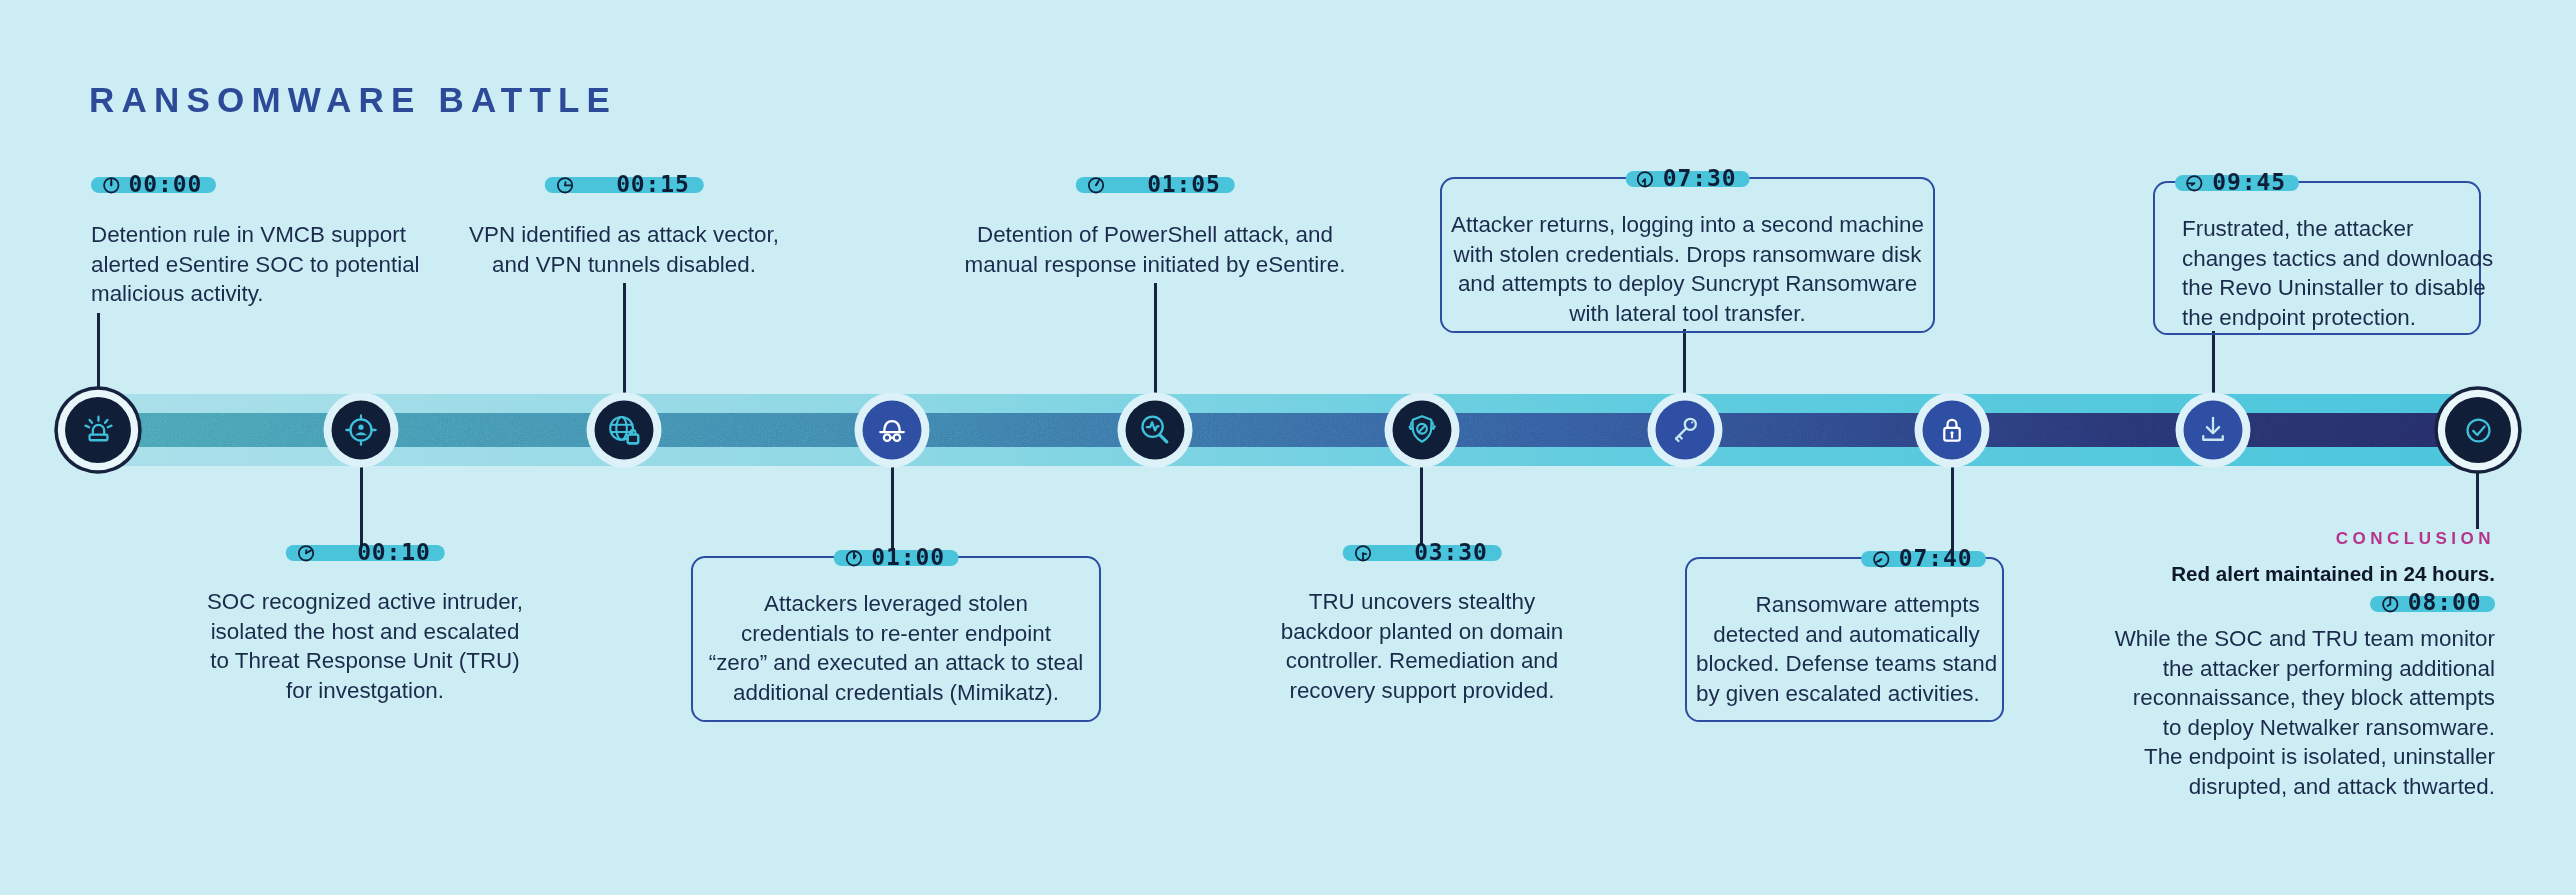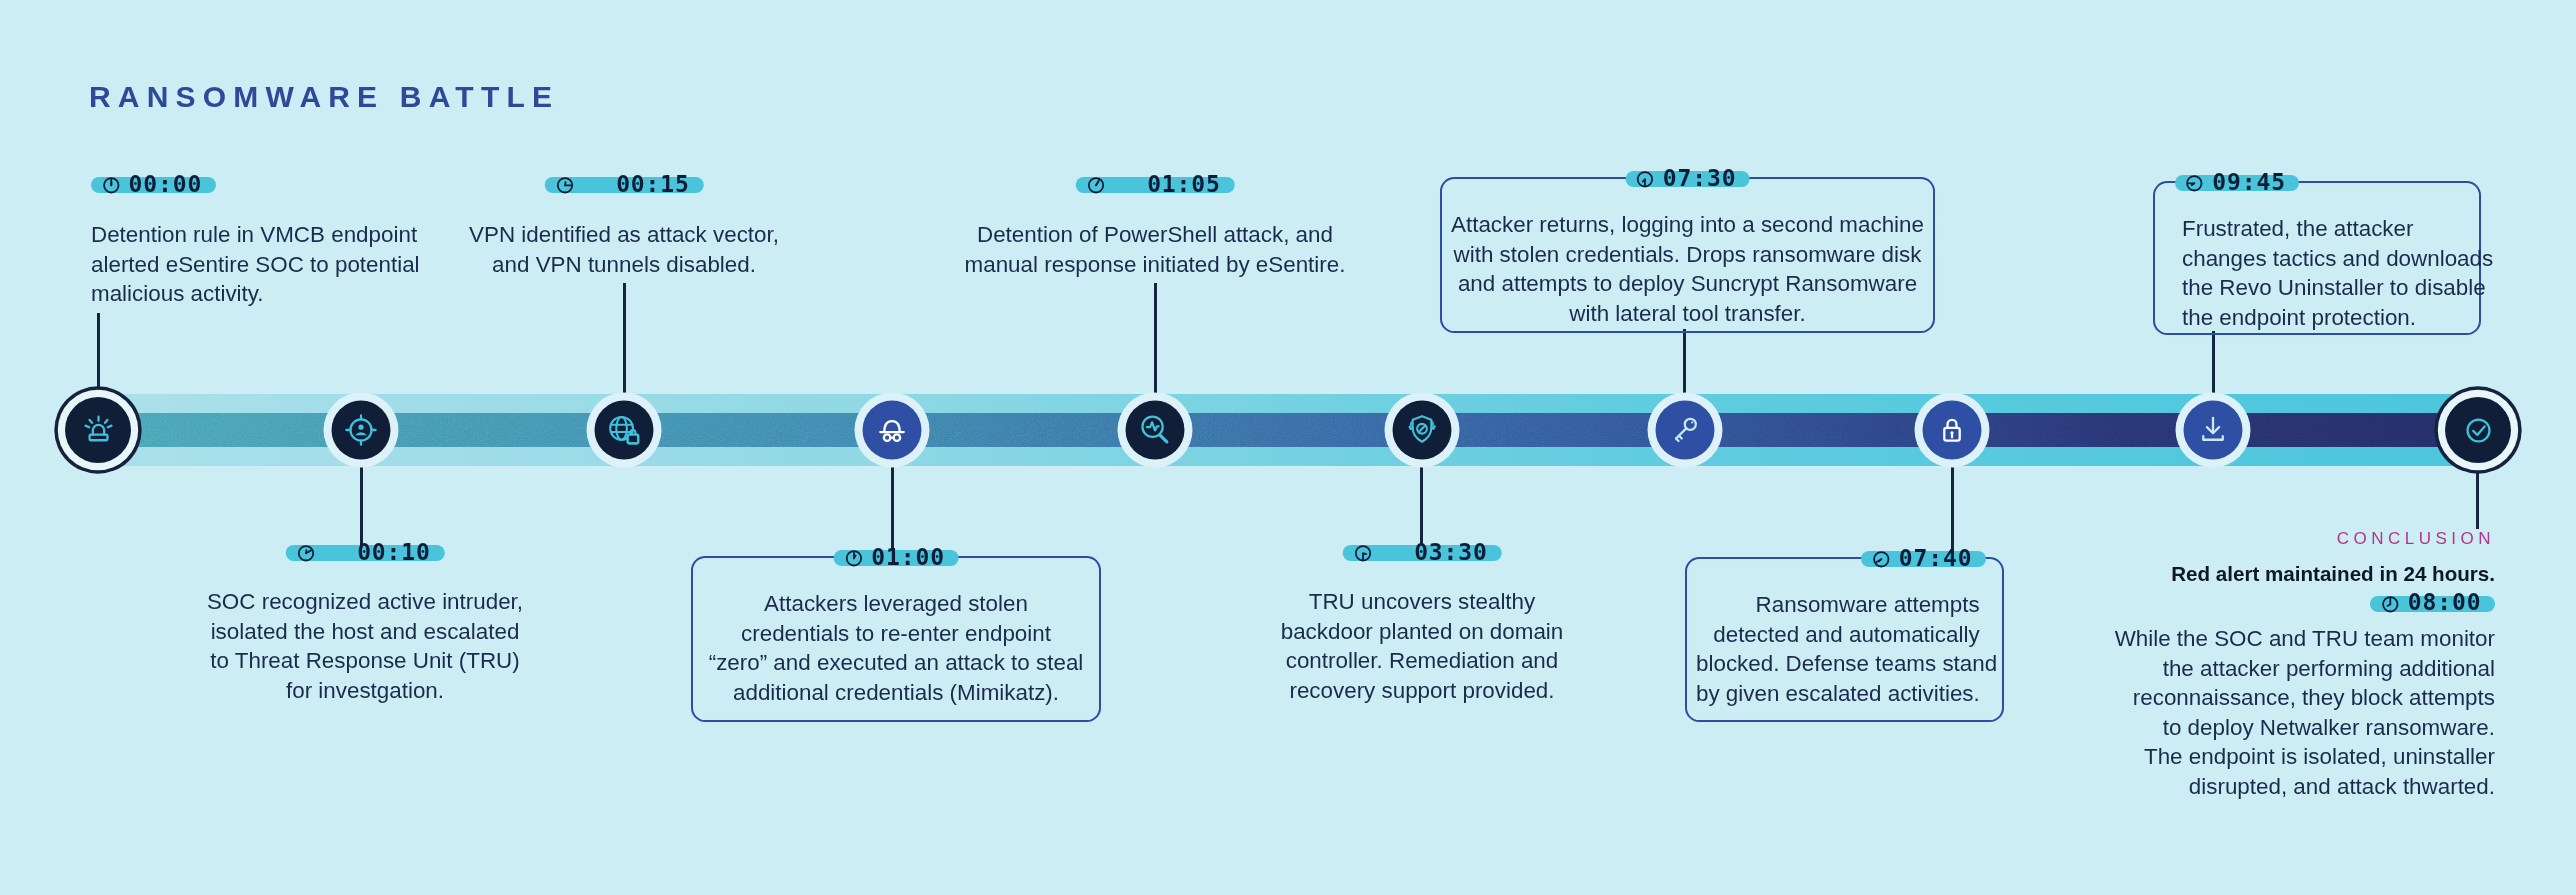--- a/index.html
+++ b/index.html
@@ -1,19 +1,19 @@
 <!DOCTYPE html>
 <html style="font-size:14.3px"><head>
 <meta charset="utf-8">
 <style>
   html,body{margin:0;padding:0;}
   body{font-family:"Liberation Sans", sans-serif;}
   .canvas{position:relative;width:2576px;height:895px;background:#CDEDF4;overflow:hidden;}
 
-  .title{position:absolute;left:89px;top:80px;font-size:30px;font-weight:bold;
+  .title{position:absolute;left:89px;top:80px;font-size:35px;font-weight:bold;
          letter-spacing:7.2px;color:#2D4A99;white-space:nowrap;}
 
   
   .band{position:absolute;left:98px;top:394px;width:2379px;height:72px;z-index:2;
         background:linear-gradient(90deg,#ABE0EA 0%,#92D9E5 30%,#60CCDF 65%,#4CC6DC 100%);}
   .strip{position:absolute;left:0;top:19px;width:100%;height:34px;
          background:linear-gradient(90deg,#47A2B2 0%,#3E85AC 30%,#32589A 62%,#27336E 85%,#232B62 100%);}
   .strip svg.noise{position:absolute;inset:0;width:100%;height:100%;mix-blend-mode:overlay;}
 
   .connector{position:absolute;width:2.7px;background:#16243F;z-index:1;}
@@ -47,21 +47,21 @@
   .badge.on-top-center{left:50%;top:0;transform:translate(-50%,-50%);align-items:center;}
   .badge.on-top-left{left:19.7px;top:0;transform:translateY(-50%);}
   .badge.on-top-right{right:16px;top:0;transform:translateY(-50%);}
   .box.txt-center .lines{text-align:center;padding-top:31px;}
   .box.txt-left .lines{text-align:left;padding:31px 9px 0 27px;}
   .box.txt-right .lines{text-align:right;padding:31px 22.4px 0 9px;}
 
   
   .conclusion{position:absolute;right:81px;top:529px;display:flex;flex-direction:column;
               align-items:flex-end;z-index:4;}
-  .conclusion .label{font-size:17px;font-weight:normal;letter-spacing:4.5px;color:#B6338C;}
+  .conclusion .label{font-size:17px;font-weight:bold;letter-spacing:4.5px;color:#B6338C;}
   .conclusion .sub{font-size:20.6px;font-weight:bold;color:#0f172a;margin-top:13px;white-space:nowrap;}
   .conclusion .badge{position:relative;margin-top:9.8px;}
   .conclusion .lines{position:static;margin-top:12.5px;text-align:right;}
 
   
   .c0{left:97px;top:313px;height:81px;}
   .c1{left:360px;top:466px;height:81px;}
   .c2{left:623px;top:283px;height:112px;}
   .c3{left:891px;top:466px;height:92px;}
   .c4{left:1154px;top:283px;height:112px;}
@@ -205,21 +205,21 @@
 
   <div class="badge badge-0000">
     <svg viewBox="0 0 24 24" fill="none" stroke="#0E1E38" stroke-width="2.1" stroke-linecap="round">
       <circle cx="12" cy="12" r="8.4"></circle>
         <line x1="12" y1="12" x2="12" y2="8.2" transform="rotate(0 12 12)"></line>
         <line x1="12" y1="12" x2="12" y2="5.2" transform="rotate(0 12 12)"></line>
     </svg>
     <span class="t">00:00</span>
   </div>
   <div class="lines lines-0000">
-    <span class="line">Detention rule in VMCB endpoint</span>
+    <span class="line">Detention rule in VMCB support</span>
     <span class="line">alerted eSentire SOC to potential</span>
     <span class="line">malicious activity.</span>
   </div>
 
   <div class="badge cx badge-0010">
     <svg viewBox="0 0 24 24" fill="none" stroke="#0E1E38" stroke-width="2.1" stroke-linecap="round">
       <circle cx="12" cy="12" r="8.4"></circle>
         <line x1="12" y1="12" x2="12" y2="8.2" transform="rotate(6 12 12)"></line>
         <line x1="12" y1="12" x2="12" y2="5.2" transform="rotate(60 12 12)"></line>
     </svg>

